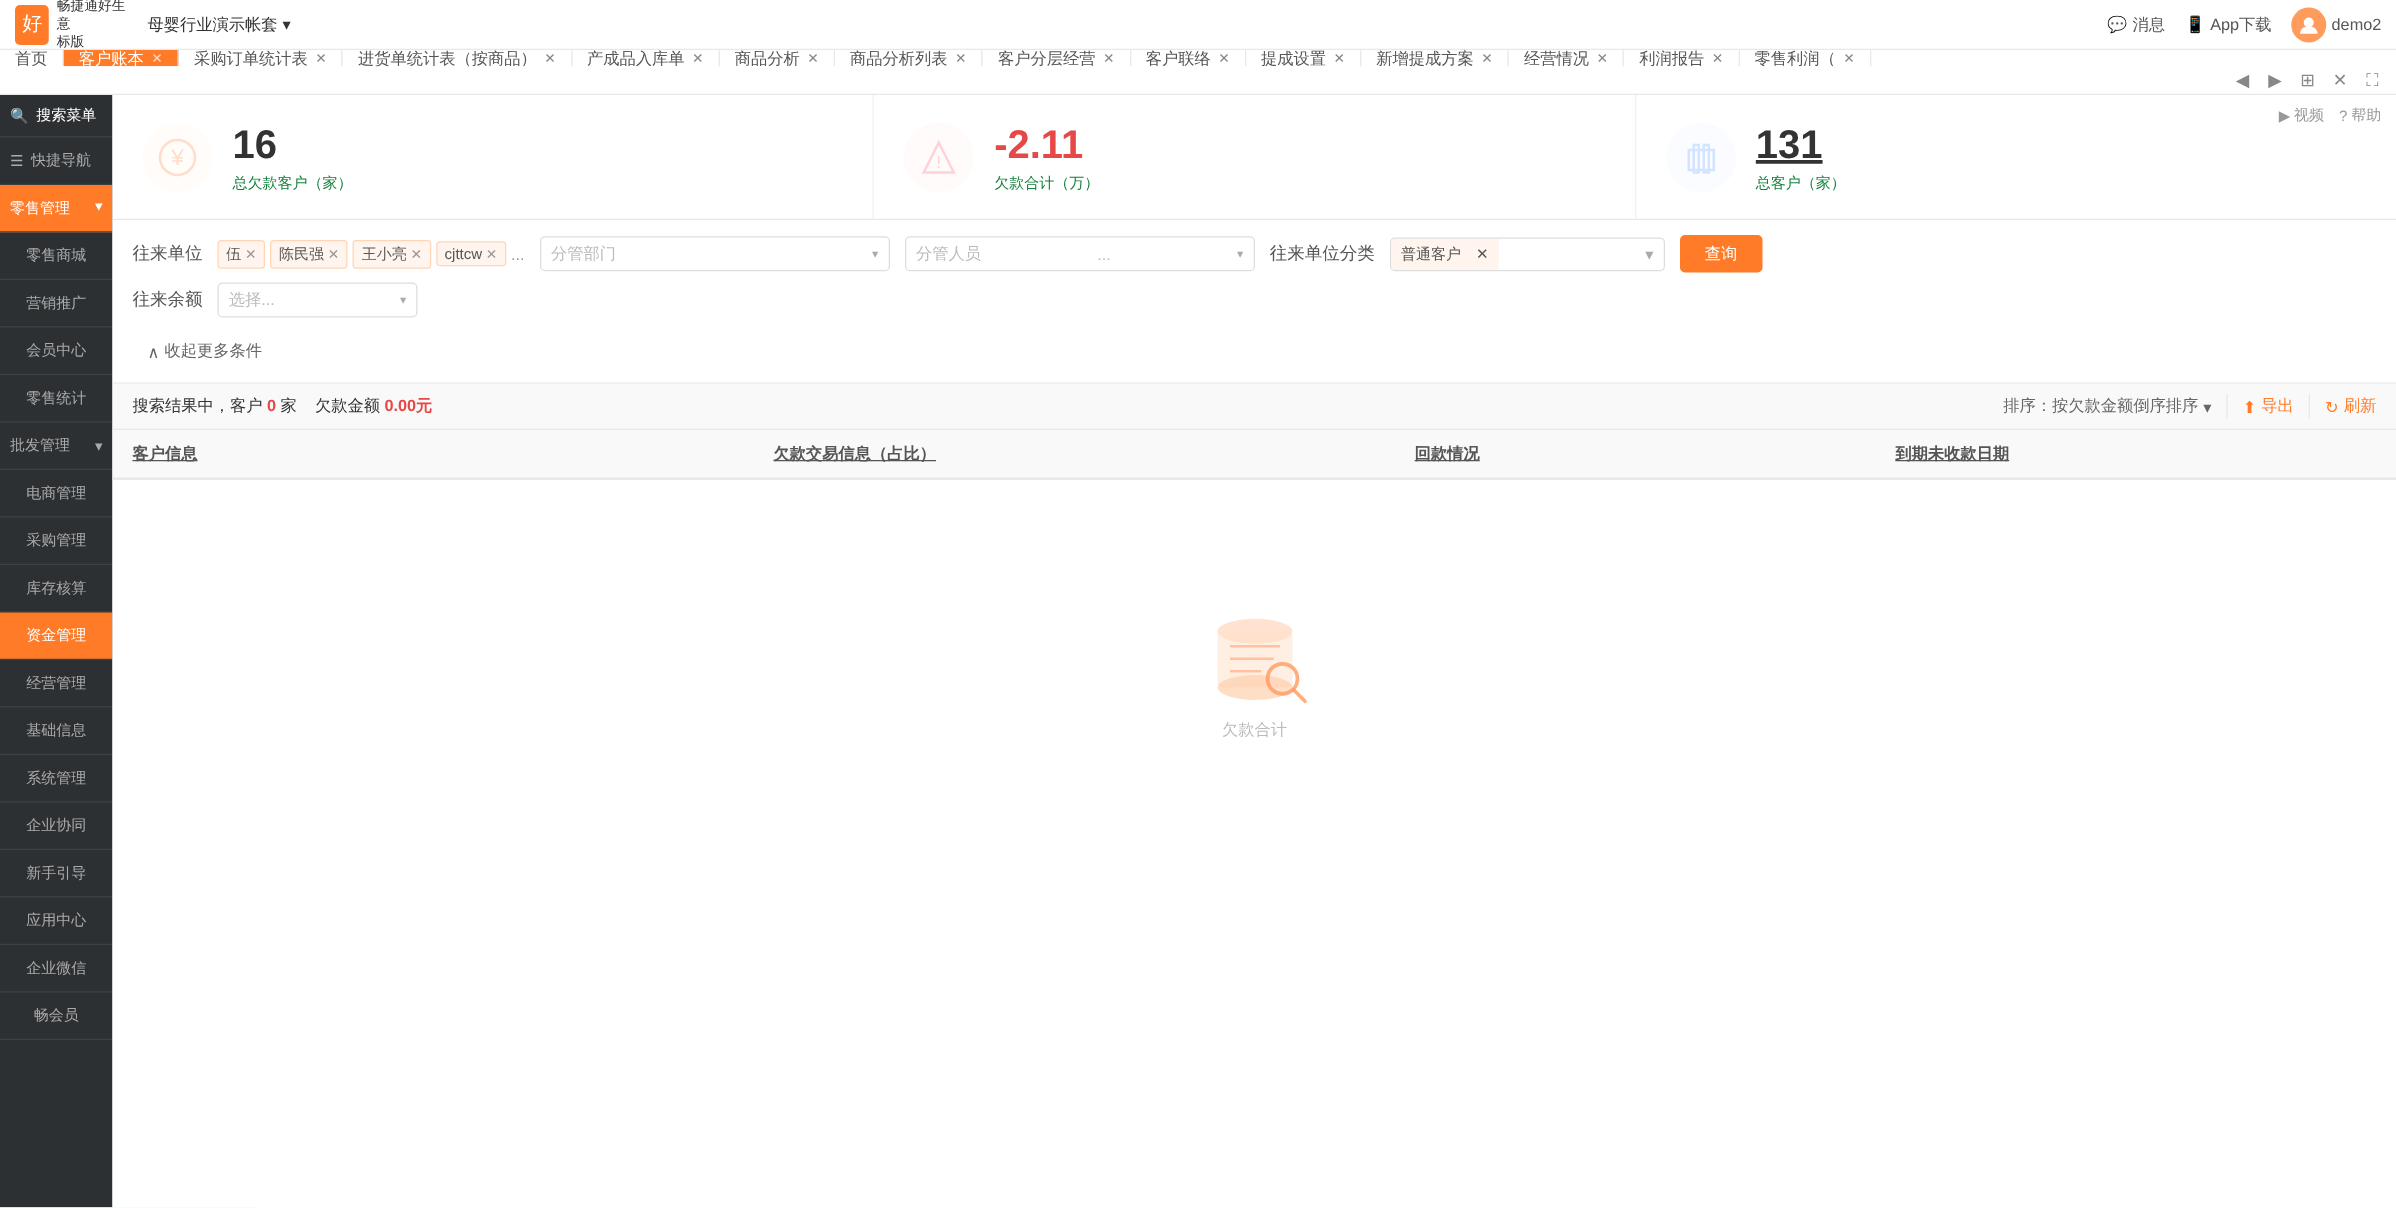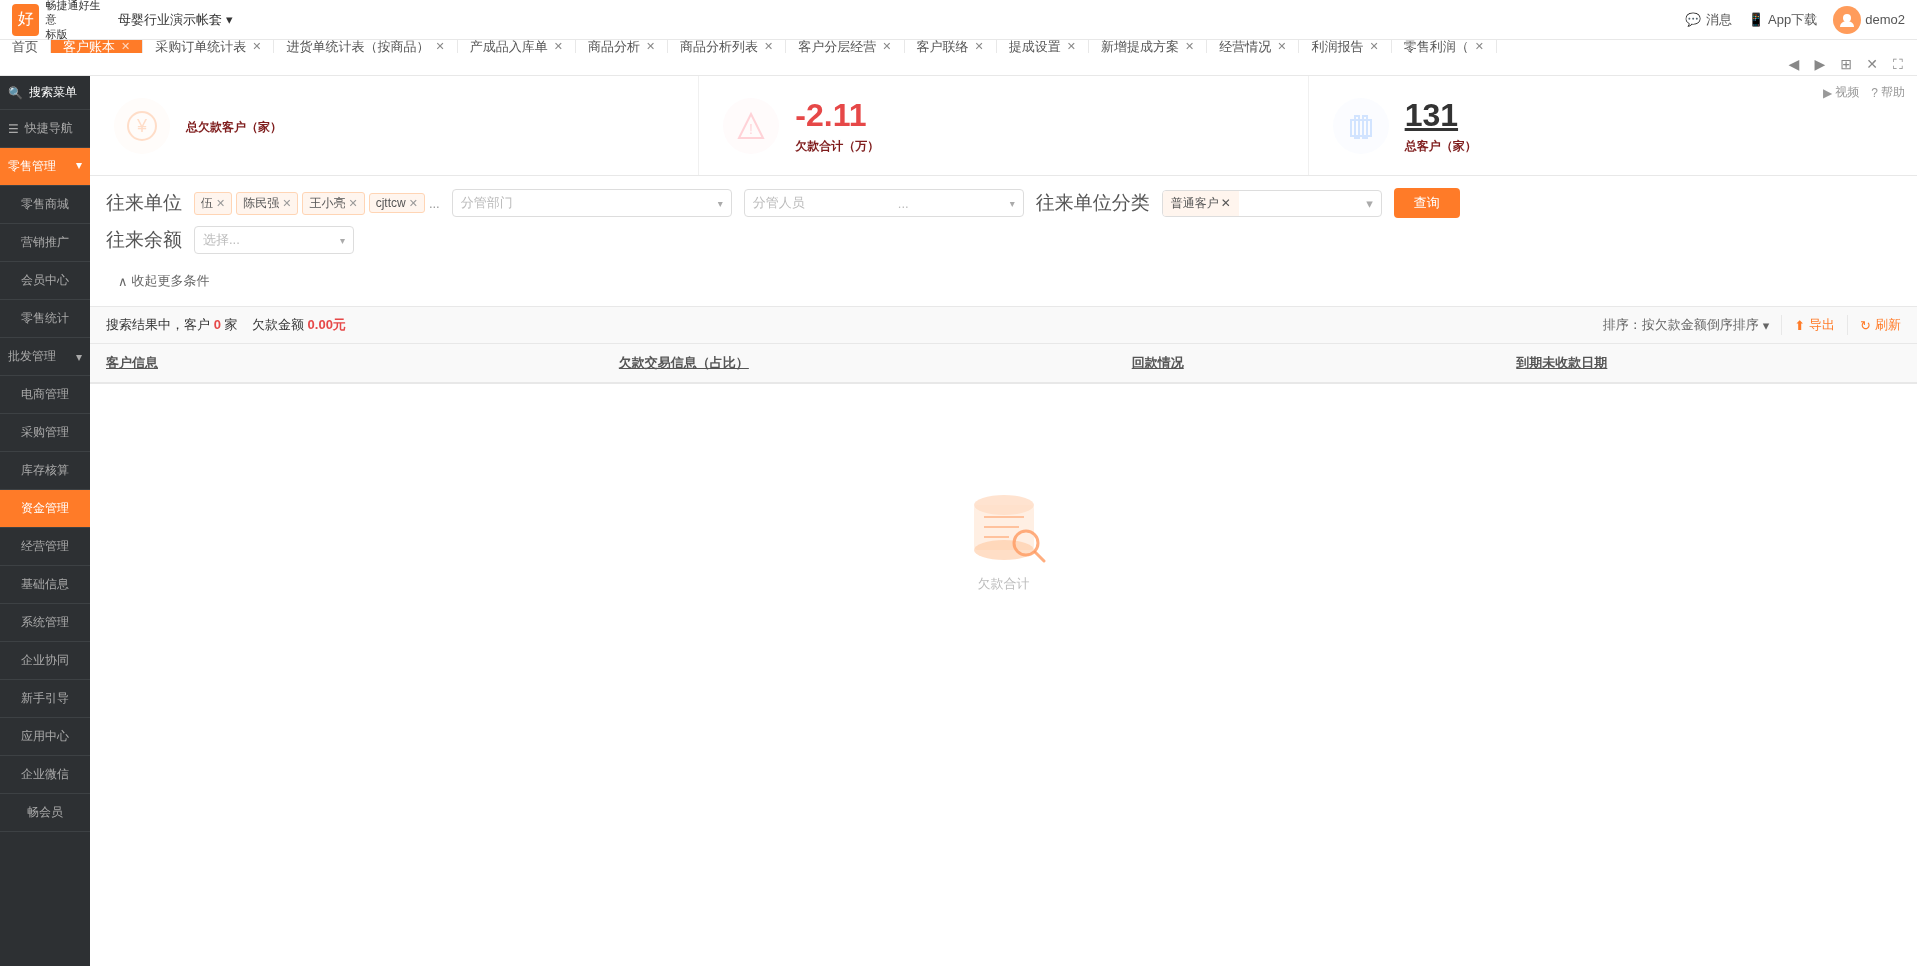--- a/index.html
+++ b/index.html
@@ -230,23 +230,22 @@
     .summary-data { flex: 1; }
     .summary-value {
       font-size: 32px;
       font-weight: bold;
       color: #333;
       line-height: 1.2;
     }
     .summary-value.red { color: #e64848; }
     .summary-label {
       font-size: 12px;
-      color: #7f1d1d;
+      color: #15803d;
       margin-top: 4px;
-      font-weight: bold;
     }
     .summary-card-actions {
       position: absolute;
       top: 8px;
       right: 12px;
       display: flex;
       gap: 12px;
     }
     .action-link {
       font-size: 12px;
@@ -266,21 +265,21 @@
     }
     .filter-row {
       display: flex;
       align-items: center;
       gap: 12px;
       margin-bottom: 8px;
       flex-wrap: wrap;
     }
     .filter-row:last-child { margin-bottom: 0; }
     .filter-label {
-      font-size: 19px;
+      font-size: 14px;
       color: #555;
       white-space: nowrap;
     }
     .filter-tags {
       display: flex;
       align-items: center;
       gap: 4px;
       flex-wrap: wrap;
     }
     .filter-tag {
@@ -332,21 +331,21 @@
       color: #555;
       font-size: 13px;
       background: white;
       overflow: hidden;
     }
     .filter-tag-inline {
       background: #fff5ee;
       padding: 4px 8px;
       display: flex;
       align-items: center;
-      gap: 2px;
+      gap: 12px;
       font-size: 12px;
     }
     .filter-cat-chevron {
       padding: 4px 8px;
       color: #aaa;
       margin-left: auto;
     }
     .collapse-btn {
       display: flex;
       align-items: center;
@@ -632,20 +631,21 @@
     <div class="summary-row">
 
       <div class="summary-card">
         <div class="summary-icon orange">
           <svg width="32" height="32" viewBox="0 0 32 32">
               <circle cx="16" cy="16" r="14" fill="none" stroke="#ff7b28" stroke-width="2"></circle>
               <text x="16" y="22" text-anchor="middle" font-size="18" fill="#ff7b28">¥</text>
             </svg>
         </div>
         <div class="summary-data">
+          <div class="summary-value">16</div>
           <div class="summary-label">总欠款客户（家）</div>
         </div>
       </div>
 
       <div class="summary-card">
         <div class="summary-icon pink">
           <svg width="32" height="32" viewBox="0 0 32 32">
               <path d="M16 4 L28 28 L4 28 Z" fill="none" stroke="#ff5064" stroke-width="2"></path>
               <text x="16" y="24" text-anchor="middle" font-size="14" fill="#ff5064">!</text>
             </svg>

